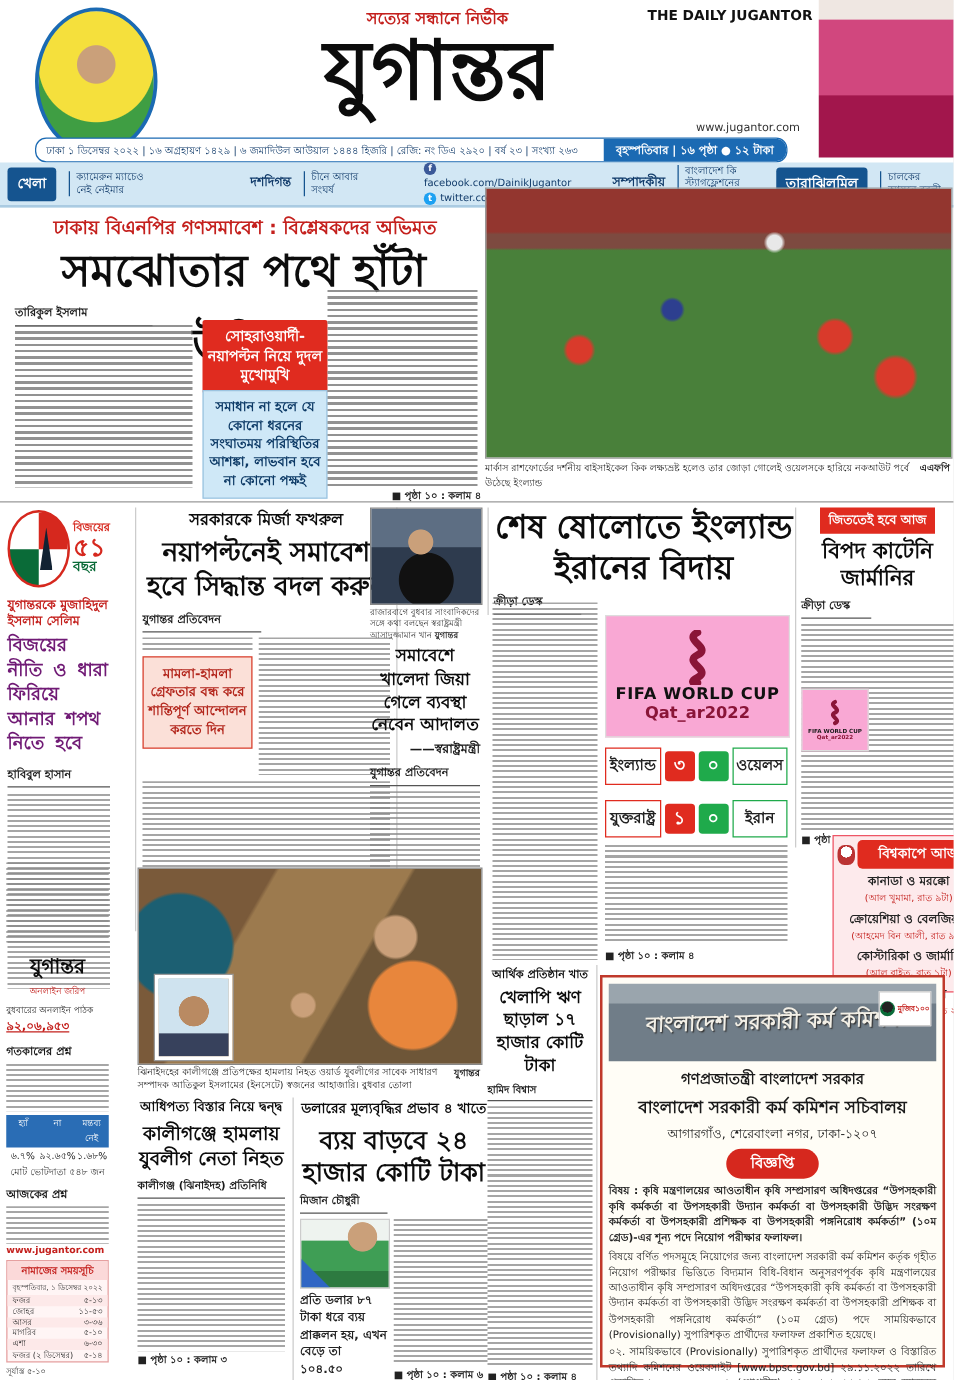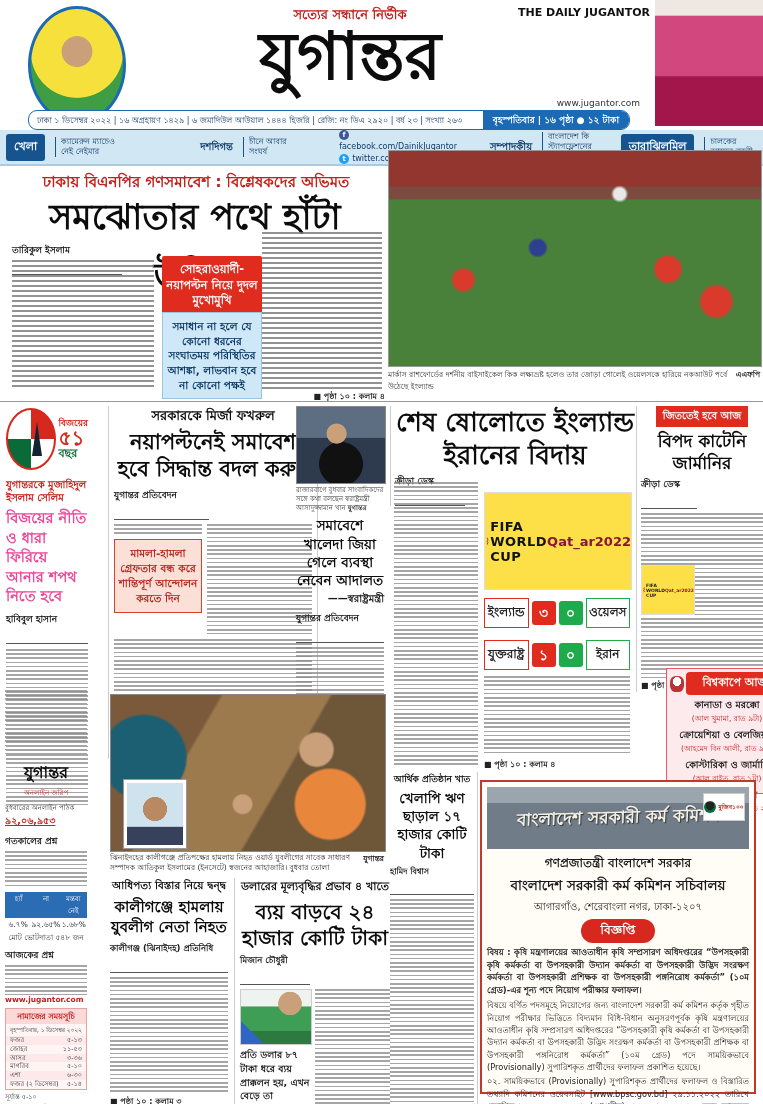--- a/index.html
+++ b/index.html
@@ -6,21 +6,21 @@
   #page{position:relative;width:763px;height:1104px;background:#fff;margin:0 auto;
         font-family:"DejaVu Sans","Liberation Sans",sans-serif;color:#1a1a1a;overflow:hidden;}
   .abs{position:absolute;}
   .c{text-align:center;}
   .b{font-weight:bold;}
   .red{color:#c4201d;}
   .greek{background-image:repeating-linear-gradient(#777 0px,#777 2px,transparent 2px,transparent 5px);opacity:.8;}
   .greek2{background-image:repeating-linear-gradient(#888 0px,#888 1.6px,transparent 1.6px,transparent 4.2px);opacity:.75;}
   .rule{border-top:1px solid #999;}
   .footerline{font-size:8px;font-weight:bold;color:#222;}
-  .byline{font-weight:bold;font-size:9px;border-bottom:1px solid #555;padding-bottom:16px;}
+  .byline{font-weight:bold;font-size:9px;border-bottom:1px solid #555;padding-bottom:2px;}
   
   .oval{border:3px solid #1b6ab3;border-radius:50%;
         background:radial-gradient(circle at 50% 38%,#caa07a 0 18%,#f5e03c 19% 55%,#3f9e43 56% 100%);}
   .womanphoto{background:linear-gradient(180deg,#efe7e2 0 12%,#d1477e 13% 60%,#a2164c 61% 100%);}
   .datebar{display:flex;align-items:stretch;border:1.5px solid #1b6ab3;border-radius:9px;overflow:hidden;background:#fff;}
   .datebar .dleft{flex:1;color:#123c6b;font-size:8px;display:flex;align-items:center;padding:0 8px;}
   .datebar .dright{background:#1b6ab3;color:#fff;font-size:9px;font-weight:bold;display:flex;align-items:center;padding:0 10px;}
   
   .nav{background:#d2e7f4;display:flex;align-items:center;gap:10px;padding:0 6px;border-bottom:2px solid #aacbe2;}
   .navlabel{background:#15548f;color:#fff;font-weight:bold;font-size:11px;padding:4px 8px;border-radius:3px;}
@@ -54,21 +54,21 @@
      radial-gradient(circle at 80% 70%,#e8863c 0 14%,transparent 15%),
      radial-gradient(circle at 12% 40%,#1c5f72 0 16%,transparent 17%),
      linear-gradient(120deg,#7a5a3a 0 30%,#9c7a4e 31% 60%,#6e5638 61% 100%);}
   .insetphoto{background:radial-gradient(circle at 50% 42%,#b98a62 0 26%,transparent 27%),
      linear-gradient(180deg,#cfe3ef 0 70%,#37415c 71% 100%);border:3px solid #fff;box-shadow:0 0 0 1px #999;}
   .moneyphoto{background:
      radial-gradient(circle at 70% 25%,#caa07a 0 18%,transparent 19%),
      linear-gradient(45deg,#2f66c4 0 18%,transparent 19%),
      linear-gradient(180deg,#eef3ef 0 30%,#3f9e55 31% 75%,#2d7a40 76% 100%);border:1px solid #ccc;}
   
-  .fifabox{background:#fde047;border:1px solid #ddd;display:flex;align-items:center;justify-content:center;}
+  .fifabox{background:#f9a8d4;border:1px solid #ddd;display:flex;flex-direction:column;align-items:center;justify-content:center;}
   .fifatxt{font-size:13px;font-weight:bold;color:#111;letter-spacing:.5px;}
   .qatartxt{font-size:13px;font-weight:bold;color:#8a1538;}
   .scorerow{display:flex;align-items:center;gap:3px;}
   .team{flex:1;border:1.5px solid #e02b1f;background:#fff;color:#222;font-weight:bold;font-size:12px;
         text-align:center;padding:4px 0;}
   .tile{width:24px;height:24px;color:#fff;font-weight:bold;font-size:14px;text-align:center;line-height:24px;border-radius:3px;}
   .tileR{background:#e02b1f;} .tileG{background:#1faa4b;}
   
   .wcbox{background:#fdeaec;border:1px solid #e56; }
   .wctitle{background:#e02b1f;color:#fff;font-weight:bold;font-size:11px;text-align:center;border-radius:4px;padding:2px 6px;}
@@ -150,21 +150,21 @@
   <div class="abs" style="left:6px;top:408px;width:82px;">
     <div style="display:flex;align-items:center;justify-content:center;">
       <div class="vlogo"></div>
       <div class="vtxt" style="margin-left:2px;">
         <div style="font-size:9px;">বিজয়ের</div>
         <div style="font-size:20px;">৫১</div>
         <div style="font-size:11px;color:#0a6b38;">বছর</div>
       </div>
     </div>
     <div class="red b" style="font-size:10px;margin-top:8px;line-height:1.3;">যুগান্তরকে মুজাহিদুল ইসলাম সেলিম</div>
-    <div class="b" style="font-size:14.5px;margin-top:5px;line-height:1.35;color:#ec4899;">বিজয়ের নীতি ও ধারা ফিরিয়ে আনার শপথ নিতে হবে</div>
+    <div class="b" style="font-size:14.5px;margin-top:5px;line-height:1.35;color:#701a75;font-family:Liberation Mono, monospace;">বিজয়ের নীতি ও ধারা ফিরিয়ে আনার শপথ নিতে হবে</div>
     <div class="byline" style="margin-top:5px;">হাবিবুল হাসান</div>
     <div class="greek2" style="margin-top:5px;height:156px;"></div>
   </div>
 
   <div class="abs" style="left:108px;top:406px;width:198px;border-left:1px solid #ccc;border-right:1px solid #ccc;padding:0 5px;">
     <div class="c b" style="font-size:13px;color:#0c0c0c;">সরকারকে মির্জা ফখরুল</div>
     <div class="c b" style="font-size:21px;line-height:1.3;margin-top:2px;color:#0c0c0c;">নয়াপল্টনেই সমাবেশ হবে সিদ্ধান্ত বদল করুন</div>
     <div class="byline" style="width:95px;margin-top:4px;">যুগান্তর প্রতিবেদন</div>
     <div style="display:flex;gap:5px;margin-top:4px;">
       <div style="width:88px;">

